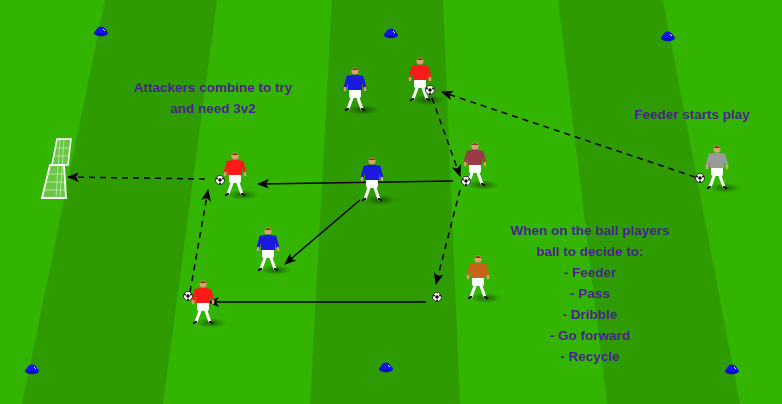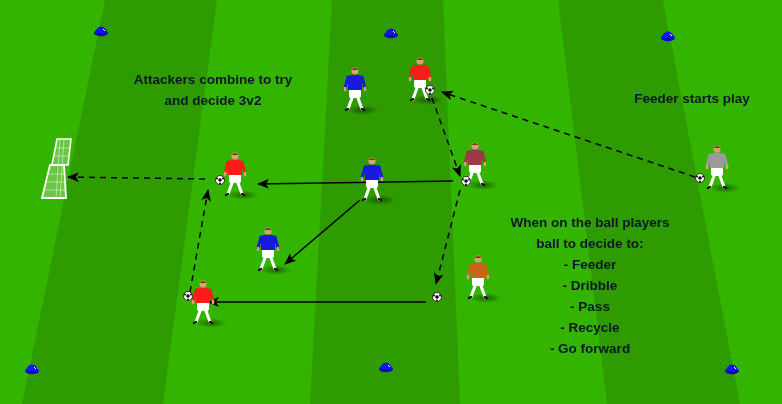--- a/index.html
+++ b/index.html
@@ -1,18 +1,18 @@
 <!DOCTYPE html>
 <html><head>
 <meta charset="utf-8">
 <style>
   html, body { margin:0; padding:0; }
   body { width:782px; height:404px; overflow:hidden; background:#33b500; position:relative; font-family:"Liberation Sans", sans-serif; }
   #pitch { position:absolute; left:0; top:0; width:782px; height:404px; }
-  .label { position:absolute; font-weight:bold; font-size:13.5px; color:#0f172a; text-align:center; line-height:21px; white-space:nowrap; }
+  .label { position:absolute; font-weight:bold; font-size:13.5px; color:#4c1d95; text-align:center; line-height:21px; white-space:nowrap;margin-top:8px; }
 </style>
 </head>
 <body>
 
 <svg id="pitch" viewBox="0 0 782 404" xmlns="http://www.w3.org/2000/svg">
   <defs>
     <marker id="ah" viewBox="0 0 12 10" refX="11" refY="5" markerWidth="12" markerHeight="10" markerUnits="userSpaceOnUse" orient="auto">
       <path d="M0,0 L12,5 L0,10 L3,5 z" fill="#000"></path>
     </marker>
     <radialGradient id="shadow" cx="50%" cy="50%" r="50%">
@@ -189,28 +189,28 @@
     <use href="#ballg" x="466" y="181"></use>
     <use href="#ballg" x="700" y="178"></use>
     <use href="#ballg" x="220" y="180"></use>
     <use href="#ballg" x="437" y="297"></use>
     <use href="#ballg" x="188" y="296"></use>
   </g>
 </svg>
 
 <div class="label" style="left:118px; top:69px; width:190px;">
   <div>Attackers combine to try</div>
-  <div>and decide 3v2</div>
+  <div>and need 3v2</div>
 </div>
 
-<div class="label" style="left:622px; top:88px; width:140px;">
+<div class="label" style="left:622px; top:96px; width:140px;">
   <div>Feeder starts play</div>
 </div>
 
 <div class="label" style="left:490px; top:212px; width:200px;text-align:center;">
   <div>When on the ball players</div>
   <div>ball to decide to:</div>
   <div>- Feeder</div>
+  <div>- Pass</div>
   <div>- Dribble</div>
-  <div>- Pass</div>
+  <div>- Go forward</div>
   <div>- Recycle</div>
-  <div>- Go forward</div>
 </div>
 
 </body></html>

